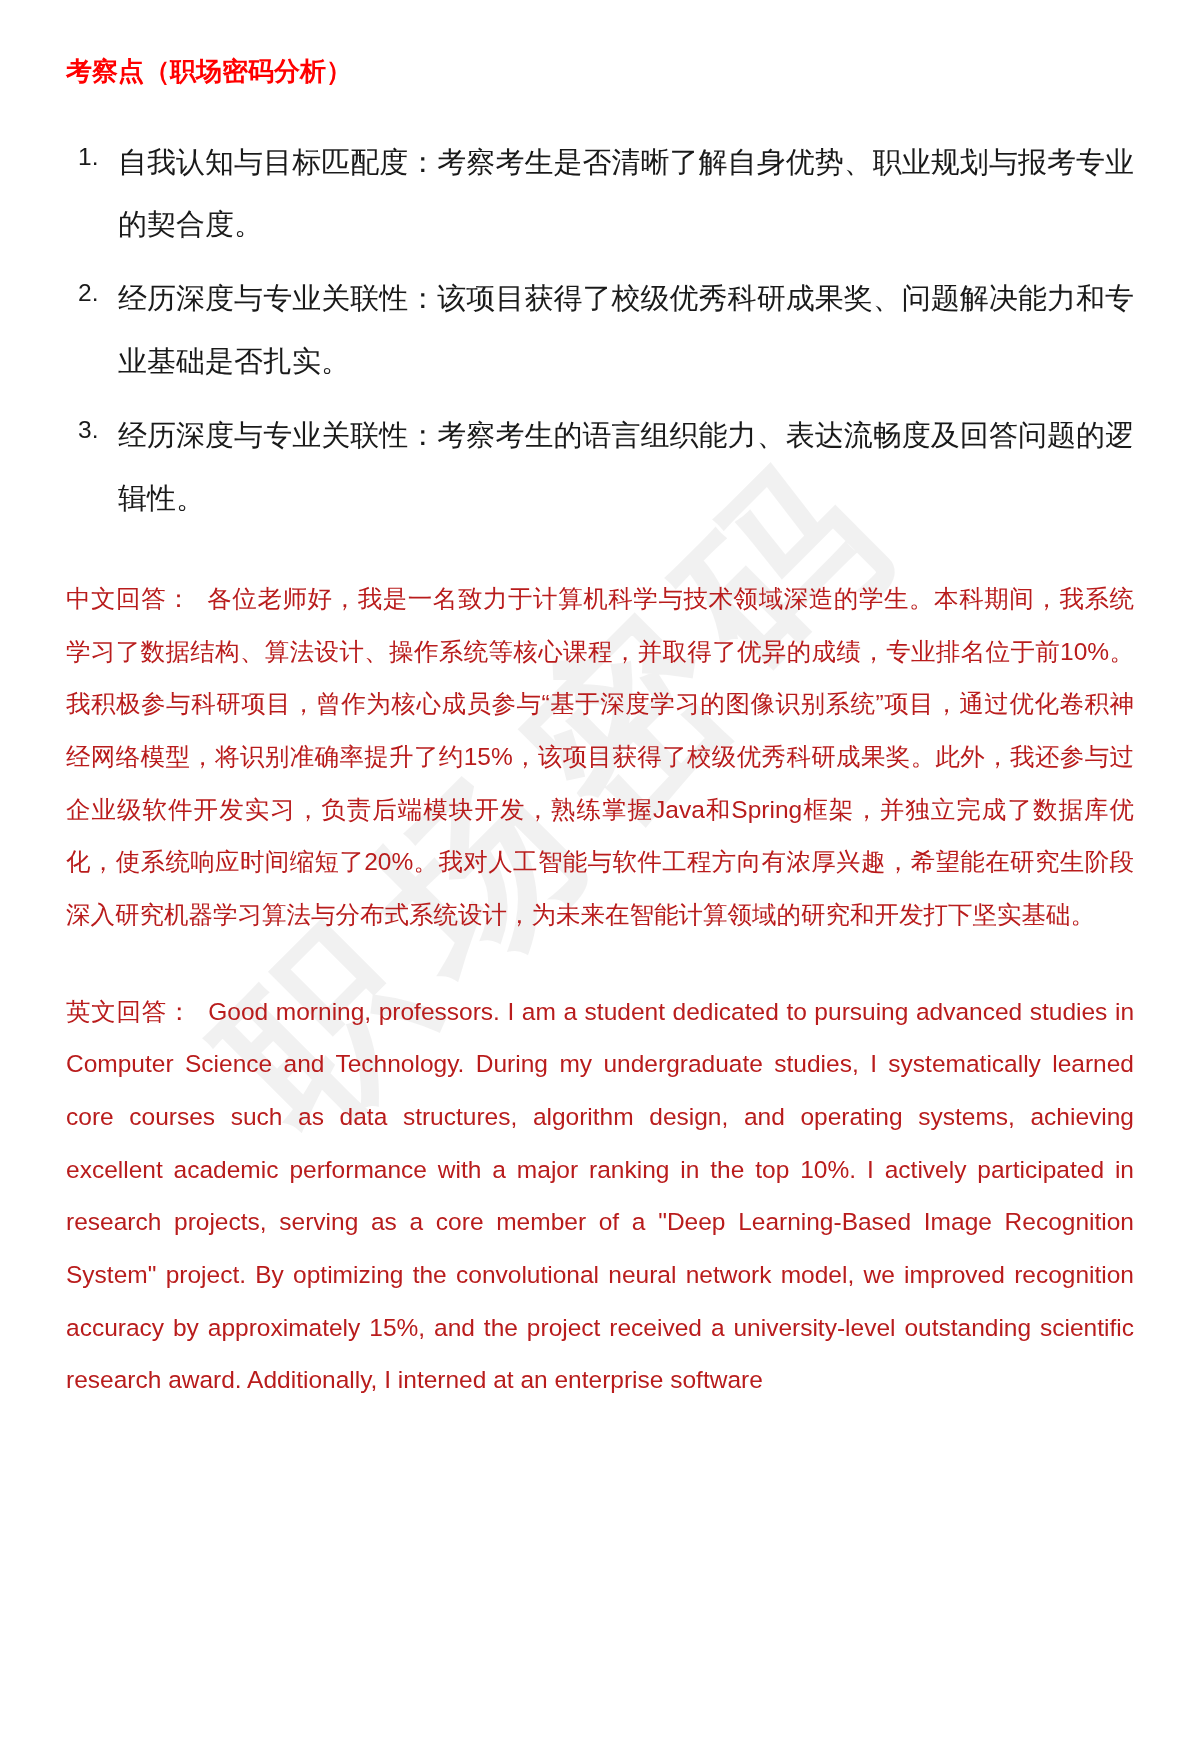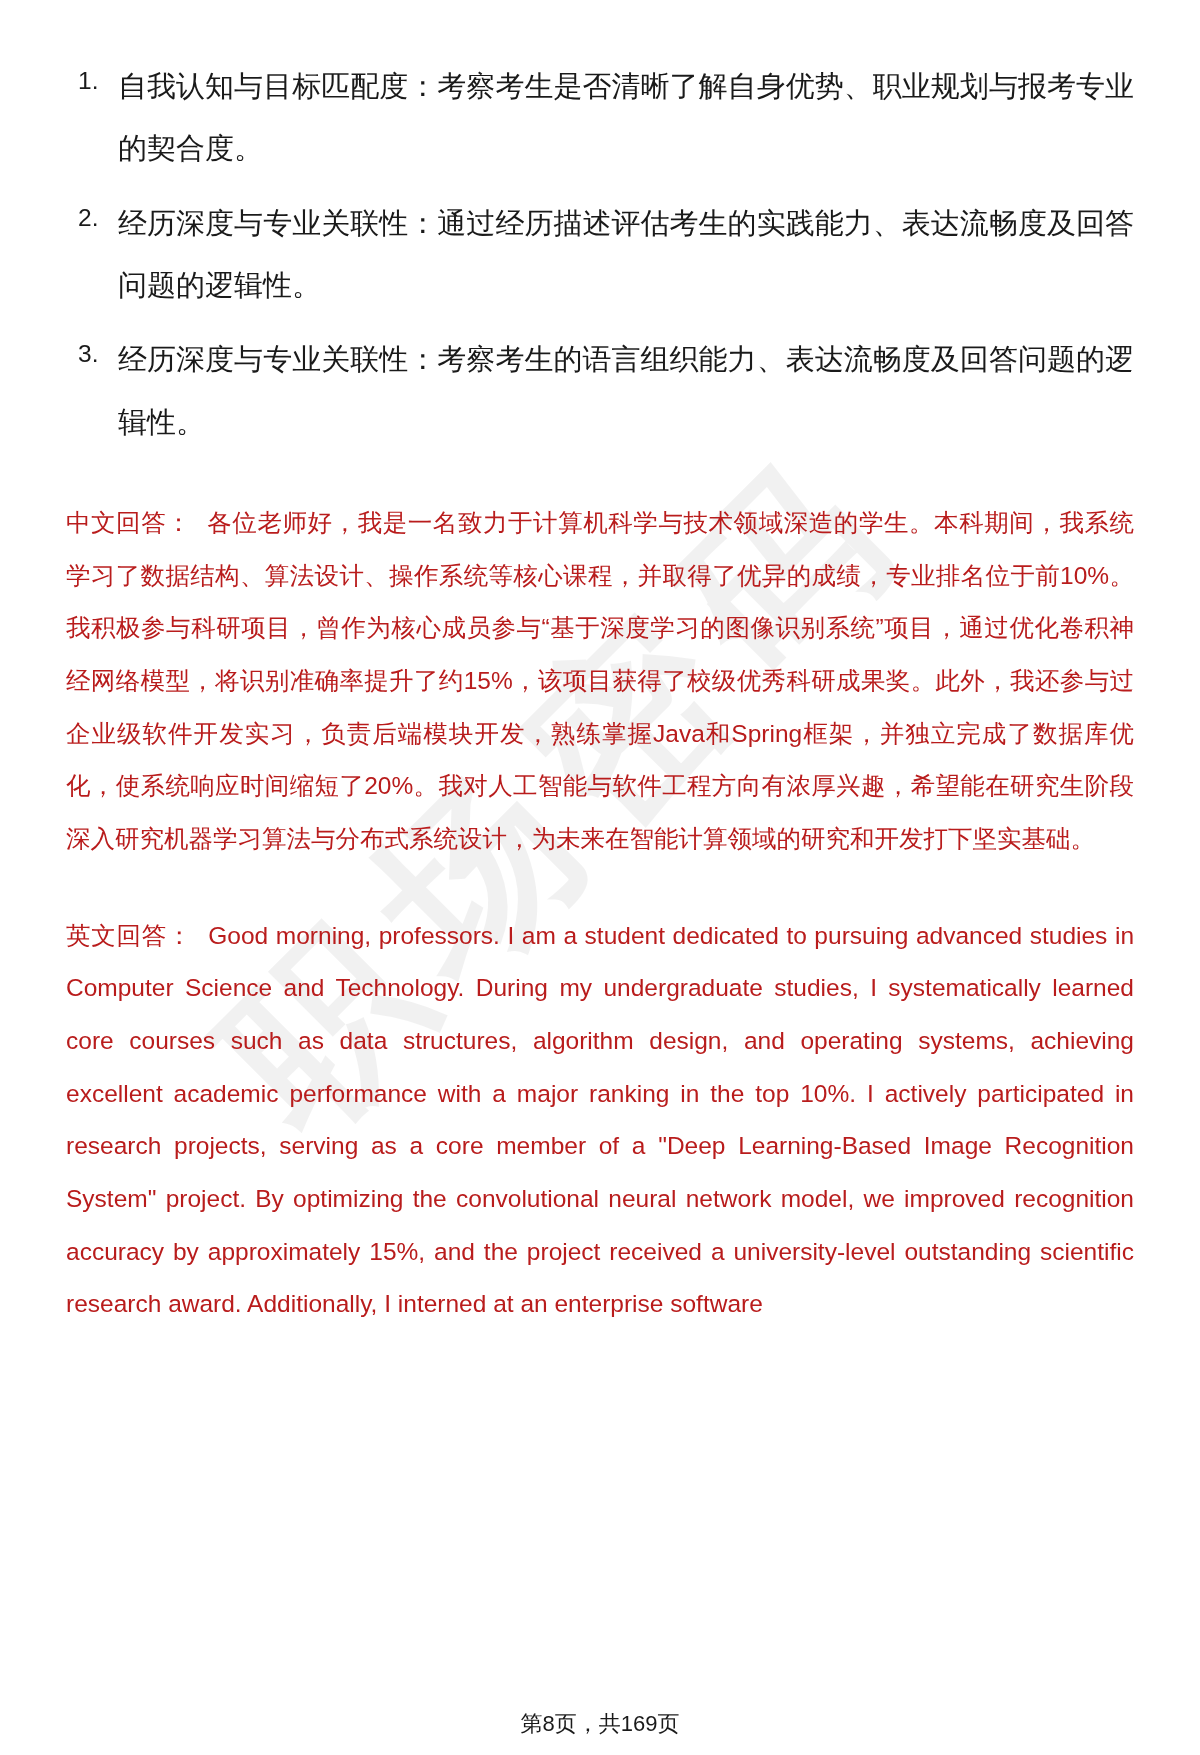--- a/index.html
+++ b/index.html
@@ -86,41 +86,41 @@
 </style>
 </head>
 <body>
 
 <div class="page">
 
   <div class="watermark">职场密码</div>
 
   <div class="content">
 
+    <h2 class="heading">考察点（职场密码分析）</h2>
 
     <div class="list">
       <div class="list-row">
         <span class="num">1.</span>
         <span class="list-text">自我认知与目标匹配度：考察考生是否清晰了解自身优势、职业规划与报考专业的契合度。</span>
       </div>
       <div class="list-row">
         <span class="num">2.</span>
-        <span class="list-text">经历深度与专业关联性：通过经历描述评估考生的实践能力、表达流畅度及回答问题的逻辑性。</span>
+        <span class="list-text">经历深度与专业关联性：该项目获得了校级优秀科研成果奖、问题解决能力和专业基础是否扎实。</span>
       </div>
       <div class="list-row">
         <span class="num">3.</span>
         <span class="list-text">经历深度与专业关联性：考察考生的语言组织能力、表达流畅度及回答问题的逻辑性。</span>
       </div>
     </div>
 
     <p class="para">
       <span class="answer-label">中文回答：</span><span>各位老师好，我是一名致力于计算机科学与技术领域深造的学生。本科期间，我系统学习了数据结构、算法设计、操作系统等核心课程，并取得了优异的成绩，专业排名位于前10%。我积极参与科研项目，曾作为核心成员参与“基于深度学习的图像识别系统”项目，通过优化卷积神经网络模型，将识别准确率提升了约15%，该项目获得了校级优秀科研成果奖。此外，我还参与过企业级软件开发实习，负责后端模块开发，熟练掌握Java和Spring框架，并独立完成了数据库优化，使系统响应时间缩短了20%。我对人工智能与软件工程方向有浓厚兴趣，希望能在研究生阶段深入研究机器学习算法与分布式系统设计，为未来在智能计算领域的研究和开发打下坚实基础。</span>
     </p>
 
     <p class="para">
       <span class="answer-label">英文回答：</span><span>Good morning, professors. I am a student dedicated to pursuing advanced studies in Computer Science and Technology. During my undergraduate studies, I systematically learned core courses such as data structures, algorithm design, and operating systems, achieving excellent academic performance with a major ranking in the top 10%. I actively participated in research projects, serving as a core member of a "Deep Learning-Based Image Recognition System" project. By optimizing the convolutional neural network model, we improved recognition accuracy by approximately 15%, and the project received a university-level outstanding scientific research award. Additionally, I interned at an enterprise software</span>
     </p>
 
   </div>
 
-  <div class="footer">第8页，共169页</div>
 
 </div>
 
 </body></html>

